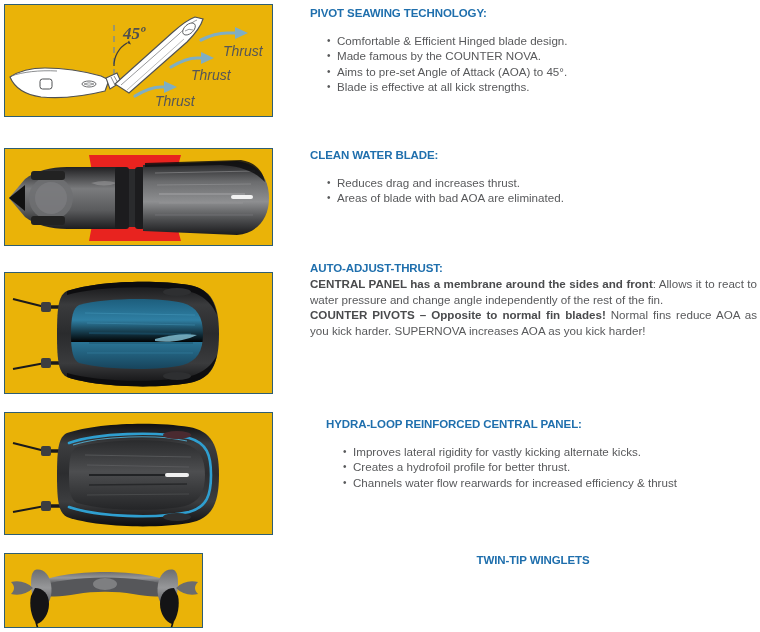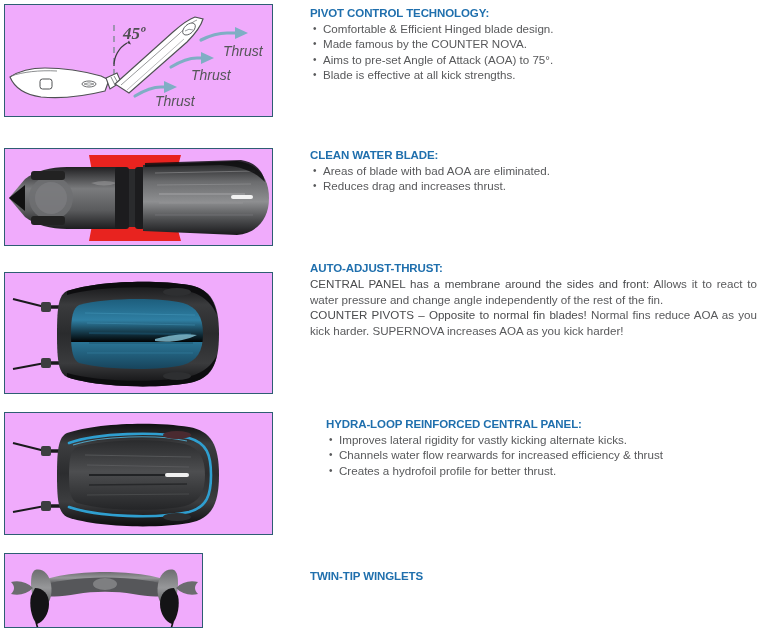--- a/index.html
+++ b/index.html
@@ -8,36 +8,36 @@
     background:#ffffff;
     font-family:"Liberation Sans", sans-serif;
     color:#58595b;
     overflow:hidden;
     position:relative;
   }
   .sheet{position:relative;width:760px;height:632px;}
   .figure{
     position:absolute;
     border:1.5px solid #2e5e73;
-    background:#f0abfc;
+    background:#eab308;
     box-sizing:border-box;
     overflow:hidden;
   }
   .copy{position:absolute;}
 
   
   .head{
     color:#1f6fad;
     font-weight:bold;
     font-size:11.5px;
     letter-spacing:-0.1px;
     margin:0 0 2px 0;
     white-space:nowrap;
   }
-  ul.bullets{margin:0;padding:0;list-style:none;}
+  ul.bullets{margin:14px;padding:0;list-style:none;}
   ul.bullets li{
     font-size:11.6px;
     line-height:15.4px;
     color:#58595b;
     padding-left:13px;
     position:relative;
     white-space:nowrap;
   }
   ul.bullets li:before{
     content:"\2022";
@@ -45,21 +45,21 @@
     left:3px;top:0;
     color:#58595b;
     font-size:10px;
   }
   p.para{
     margin:0;
     font-size:11.6px;
     line-height:15.6px;
     color:#58595b;
   }
-  p.para b{color:#4a4b4d;font-weight:normal;}
+  p.para b{color:#4a4b4d;font-weight:bold;}
   .justify{text-align:justify;}
 
   
   .thrust-label{
     position:absolute;
     font-size:14px;
     color:#555658;
     white-space:nowrap;
     font-style:italic;
   }
@@ -116,25 +116,25 @@
       </g>
     </svg>
 
     <span class="deg-label" style="left:118px;top:19px;">45º</span>
     <span class="thrust-label" style="left:218px;top:38px;">Thrust</span>
     <span class="thrust-label" style="left:186px;top:62px;">Thrust</span>
     <span class="thrust-label" style="left:150px;top:88px;">Thrust</span>
   </div>
 
   <div class="copy" style="left:310px;top:7px;width:446px;">
-    <div class="head">PIVOT CONTROL TECHNOLOGY:</div>
+    <div class="head">PIVOT SEAWING TECHNOLOGY:</div>
     <ul class="bullets">
       <li>Comfortable &amp; Efficient Hinged blade design.</li>
       <li>Made famous by the COUNTER NOVA.</li>
-      <li>Aims to pre-set Angle of Attack (AOA) to 75°.</li>
+      <li>Aims to pre-set Angle of Attack (AOA) to 45°.</li>
       <li>Blade is effective at all kick strengths.</li>
     </ul>
   </div>
 
   <div class="figure" style="left:4px;top:148px;width:269px;height:98px;">
     <svg viewBox="0 0 269 98" width="269" height="98">
       <defs>
         <linearGradient id="blade2" x1="0" y1="0" x2="0" y2="1">
           <stop offset="0%" stop-color="#1b1b1d"></stop>
           <stop offset="28%" stop-color="#6b6c6e"></stop>
@@ -172,22 +172,22 @@
       <path d="M154 54 L 238 54" stroke="#9fa0a2" stroke-width="1.2" opacity="0.45" fill="none"></path>
       <path d="M150 66 L 248 66" stroke="#8e8f91" stroke-width="1" opacity="0.4" fill="none"></path>
       <rect x="226" y="46" width="22" height="4" rx="2" fill="#f2f2f2"></rect>
       <path d="M140 14 L 236 11 C 250 13 258 22 260 33 C 250 22 234 17 216 16 L 140 18 Z" fill="#0f0f11" opacity="0.85"></path>
     </svg>
   </div>
 
   <div class="copy" style="left:310px;top:149px;width:446px;">
     <div class="head">CLEAN WATER BLADE:</div>
     <ul class="bullets">
+      <li>Reduces drag and increases thrust.</li>
       <li>Areas of blade with bad AOA are eliminated.</li>
-      <li>Reduces drag and increases thrust.</li>
     </ul>
   </div>
 
   <div class="figure" style="left:4px;top:272px;width:269px;height:122px;">
     <svg viewBox="0 0 269 122" width="269" height="122">
       <defs>
         <linearGradient id="bluePanel" x1="0" y1="0" x2="0" y2="1">
           <stop offset="0%" stop-color="#1d5e7d"></stop>
           <stop offset="30%" stop-color="#2f7fa3"></stop>
           <stop offset="62%" stop-color="#2a7characters"></stop>
@@ -287,22 +287,22 @@
       <rect x="160" y="60" width="24" height="4" rx="2" fill="#f0f0f0"></rect>
       <ellipse cx="172" cy="22" rx="14" ry="4" fill="#4a2a30"></ellipse>
       <ellipse cx="172" cy="104" rx="14" ry="4" fill="#2e2f31"></ellipse>
     </svg>
   </div>
 
   <div class="copy" style="left:326px;top:418px;width:446px;">
     <div class="head">HYDRA-LOOP REINFORCED CENTRAL PANEL:</div>
     <ul class="bullets">
       <li>Improves lateral rigidity for vastly kicking alternate kicks.</li>
+      <li>Creates a hydrofoil profile for better thrust.</li>
       <li>Channels water flow rearwards for increased efficiency &amp; thrust</li>
-      <li>Creates a hydrofoil profile for better thrust.</li>
     </ul>
   </div>
 
   <div class="figure" style="left:4px;top:553px;width:199px;height:75px;">
     <svg viewBox="0 0 199 75" width="199" height="75">
       <defs>
         <linearGradient id="wing5" x1="0" y1="0" x2="0" y2="1">
           <stop offset="0%" stop-color="#6d6e70"></stop>
           <stop offset="45%" stop-color="#97989a"></stop>
           <stop offset="100%" stop-color="#46474a"></stop>
@@ -318,17 +318,17 @@
       <path d="M30 34 C 38 34 44 40 44 50 C 44 60 38 68 32 70 C 26 64 24 50 26 42 Z" fill="#141416"></path>
       <path d="M31 68 L 33 75" stroke="#111" stroke-width="1.6"></path>
 
       <path d="M169 16 C 161 14 155 20 153 30 C 151 42 155 52 163 56 C 169 52 173 40 173 30 C 173 22 172 18 169 16 Z" fill="url(#wing5)"></path>
       <path d="M193 28 C 185 26 177 28 171 34 C 177 40 185 42 193 40 C 189 36 189 32 193 28 Z" fill="#6b6c6e"></path>
       <path d="M169 34 C 161 34 155 40 155 50 C 155 60 161 68 167 70 C 173 64 175 50 173 42 Z" fill="#141416"></path>
       <path d="M168 68 L 166 75" stroke="#111" stroke-width="1.6"></path>
     </svg>
   </div>
 
-  <div class="copy" style="left:310px;top:570px;width:446px;">
+  <div class="copy" style="left:310px;top:554px;width:446px;text-align:center;">
     <div class="head">TWIN-TIP WINGLETS</div>
   </div>
 
 </div>
 
 </body></html>

